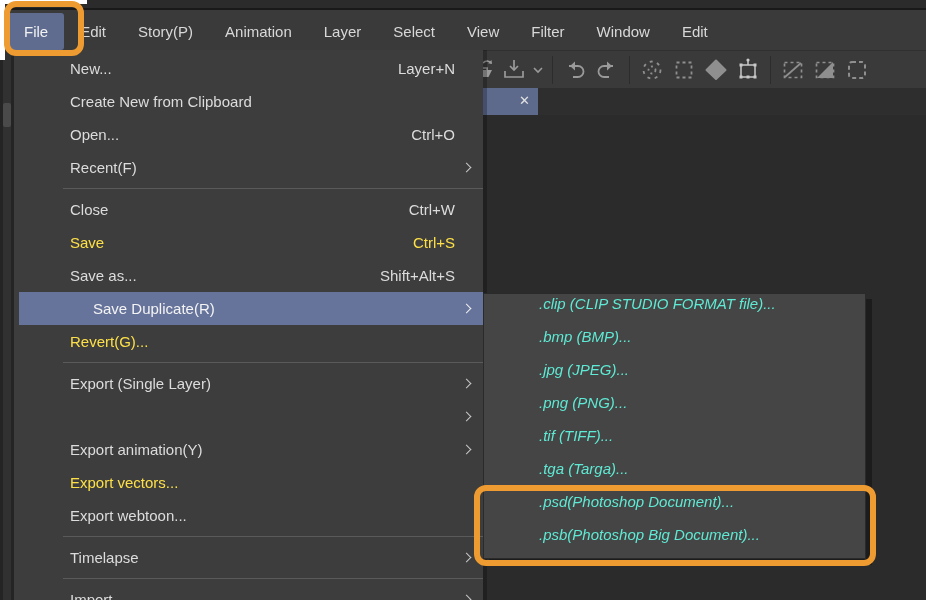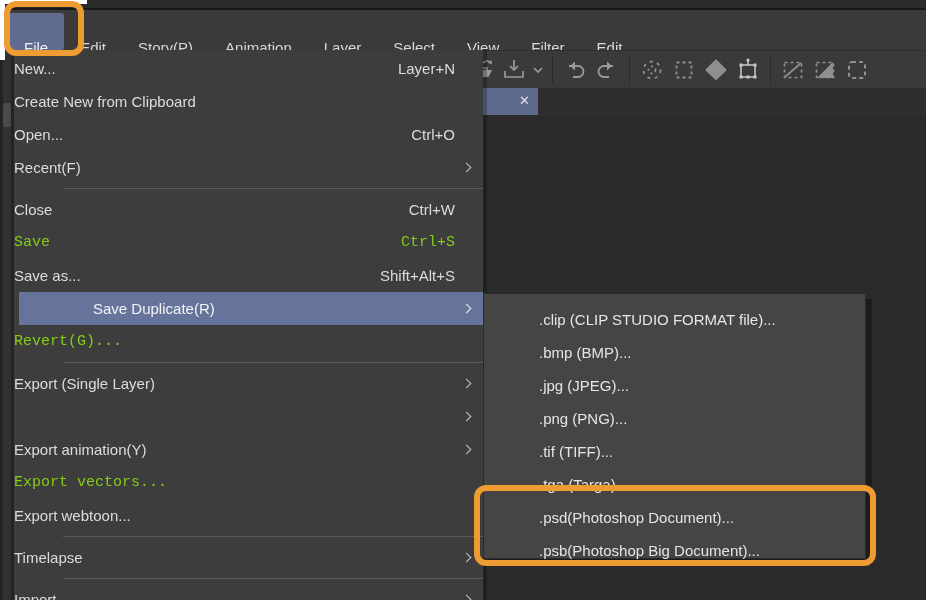--- a/index.html
+++ b/index.html
@@ -2,52 +2,52 @@
 <html><head>
 <meta charset="utf-8">
 <style>
   * { margin:0; padding:0; box-sizing:border-box; }
   html,body { width:926px; height:600px; background:#ffffff; font-family:"Liberation Sans", sans-serif; }
   .screen { position:relative; width:926px; height:600px; overflow:hidden; background:#ffffff; }
 
   
   .titlebar-strip { position:absolute; left:0; top:0; width:926px; height:10px; background:#2b2b2b; border-bottom:2px solid #191919; }
   .menubar { position:absolute; left:0; top:10px; width:926px; height:40px; background:#3a3a3a; display:flex; align-items:flex-end; padding-left:8px; }
-  .mb-item { height:37px; line-height:37px; padding:16px 16px; font-size:15px; color:#d8d8d8; border-radius:3px; cursor:default; }
+  .mb-item { height:37px; line-height:37px; padding:0 16px; font-size:15px; color:#d8d8d8; border-radius:3px; cursor:default; }
   .mb-item.active { background:#5f6c90; color:#f2f2f2; }
 
   .toolbar { position:absolute; left:0; top:50px; width:926px; height:38px; background:#3a3a3a; border-top:1px solid #303030; display:flex; align-items:center; padding-left:466px; }
   .tool-btn { width:32px; height:30px; display:flex; align-items:center; justify-content:center; flex:0 0 auto; }
   .tool-btn.narrow { width:16px; }
   .tool-divider { width:1px; height:28px; background:#2c2c2c; margin:0 6px; flex:0 0 auto; }
 
   .tabbar { position:absolute; left:0; top:88px; width:926px; height:27px; background:#2e2e2e; }
   .doc-tab { position:absolute; left:452px; top:0; width:86px; height:27px; background:#5d6a8c; }
   .tab-close { position:absolute; right:8px; top:5px; font-size:13px; color:#e3e3e3; }
 
   .canvas { position:absolute; left:0; top:115px; width:926px; height:485px; background:#2b2b2b; }
 
   .left-strip { position:absolute; left:0; top:50px; width:14px; height:550px; background:#242424; }
   .left-col { position:absolute; left:3px; top:0; width:8px; height:550px; background:#313131; }
   .left-handle { position:absolute; left:3px; top:53px; width:8px; height:24px; background:#4a4a4a; border-radius:2px; }
 
   
   .file-menu { position:absolute; left:14px; top:50px; width:469px; height:550px; background:#3d3d3d; box-shadow:4px 0 0 rgba(0,0,0,0.25); padding-top:2px; z-index:3; }
-  .mi { position:relative; height:33px; display:flex; align-items:center; padding-right:28px; font-size:15px; color:#dcdcdc; cursor:default; }
+  .mi { position:relative; height:33px; display:flex; align-items:center; padding-left:56px; padding-right:28px; font-size:15px; color:#dcdcdc; cursor:default; }
   .mi .lbl { flex:1 1 auto; white-space:nowrap; }
   .mi .sc { flex:0 0 auto; white-space:nowrap; }
-  .mi.disabled { color:#84cc16;font-family:Liberation Mono, monospace; }
+  .mi.disabled { color:#fde047; }
   .mi.hl { background:#66739b; color:#f4f4f4; margin-left:5px; padding-left:74px; }
   .chev { position:absolute; right:13px; top:13px; width:7px; height:7px; border-top:1.7px solid #c9c9c9; border-right:1.7px solid #c9c9c9; transform:rotate(45deg); }
   .mi.hl .chev { border-color:#f0f0f0; }
   .sep { height:1px; background:#5a5a5a; margin:4px 0 4px 49px; }
 
   
   .submenu { position:absolute; left:483px; top:293px; width:383px; height:266px; background:#454545; border:1px solid #2a2a2a; box-shadow:6px 6px 0 rgba(0,0,0,0.35); padding-top:1px; z-index:4; }
-  .smi { height:33px; display:flex; align-items:flex-end; padding-left:55px; font-size:15px; color:#e5e5e5; white-space:nowrap; cursor:default; }
+  .smi { height:33px; display:flex; align-items:flex-start; padding-left:55px; font-size:15px; color:#5eead4; white-space:nowrap; cursor:default;font-style:italic; }
 
   
   .white-top { position:absolute; left:0; top:0; width:87px; height:4px; background:#ffffff; z-index:6; }
   .white-left { position:absolute; left:0; top:0; width:5px; height:60px; background:#ffffff; z-index:6; }
   .annot { position:absolute; border:6px solid #ee9b31; border-radius:12px; z-index:7; pointer-events:none; }
   .annot-file { left:4px; top:1px; width:80px; height:55px; }
   .annot-submenu { left:474px; top:485px; width:402px; height:81px; }
 
   svg { display:block; }
 </style>
@@ -60,20 +60,21 @@
 
   <div class="menubar">
     <div class="mb-item active">File</div>
     <div class="mb-item">Edit</div>
     <div class="mb-item">Story(P)</div>
     <div class="mb-item">Animation</div>
     <div class="mb-item">Layer</div>
     <div class="mb-item">Select</div>
     <div class="mb-item">View</div>
     <div class="mb-item">Filter</div>
+    <div class="mb-item">Window</div>
     <div class="mb-item">Edit</div>
   </div>
 
   <div class="toolbar">
     <div class="tool-btn">
       <span>
           <svg width="26" height="26" viewBox="0 0 26 26" fill="none" stroke="#9a9a9a" stroke-width="1.6">
         <path d="M3 20 V9 h6 l2 2 h7 v2"></path>
             <path d="M3 20 l3.5-7 H23 l-3.5 7 Z" fill="#9a9a9a" stroke="none"></path>
         <path d="M14 6 c2.5-3 6.5-2.5 8 0"></path>

